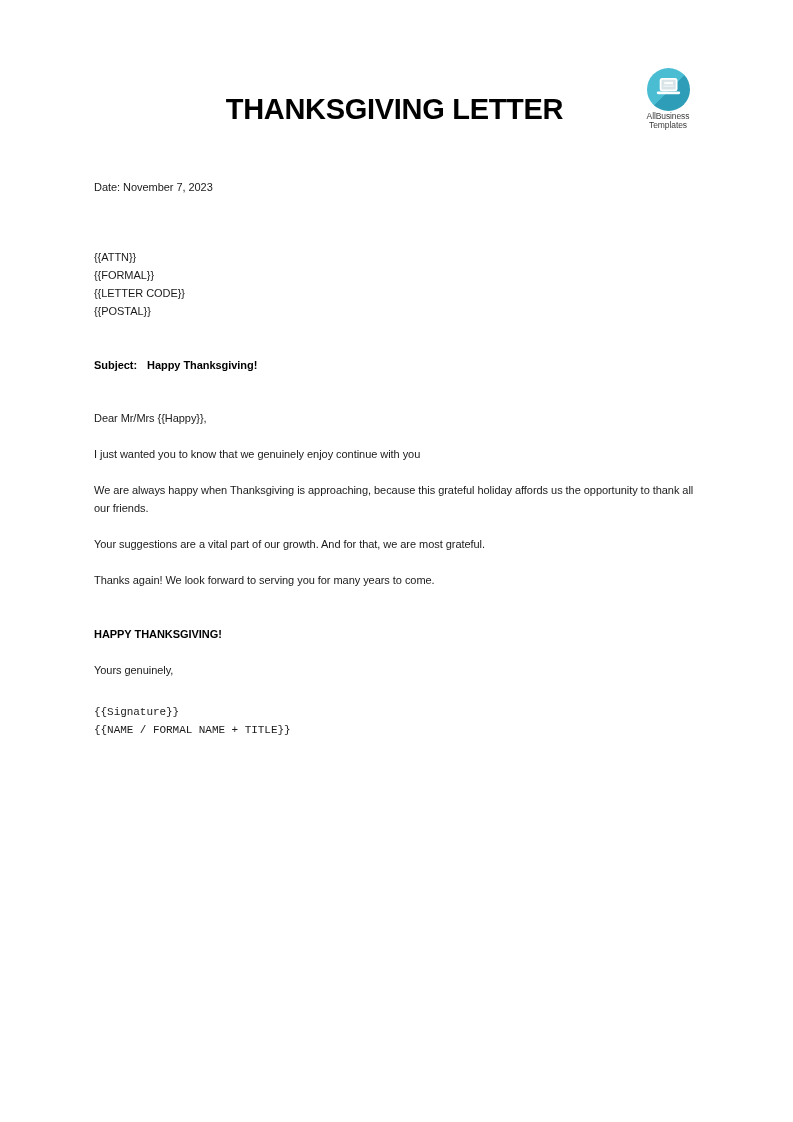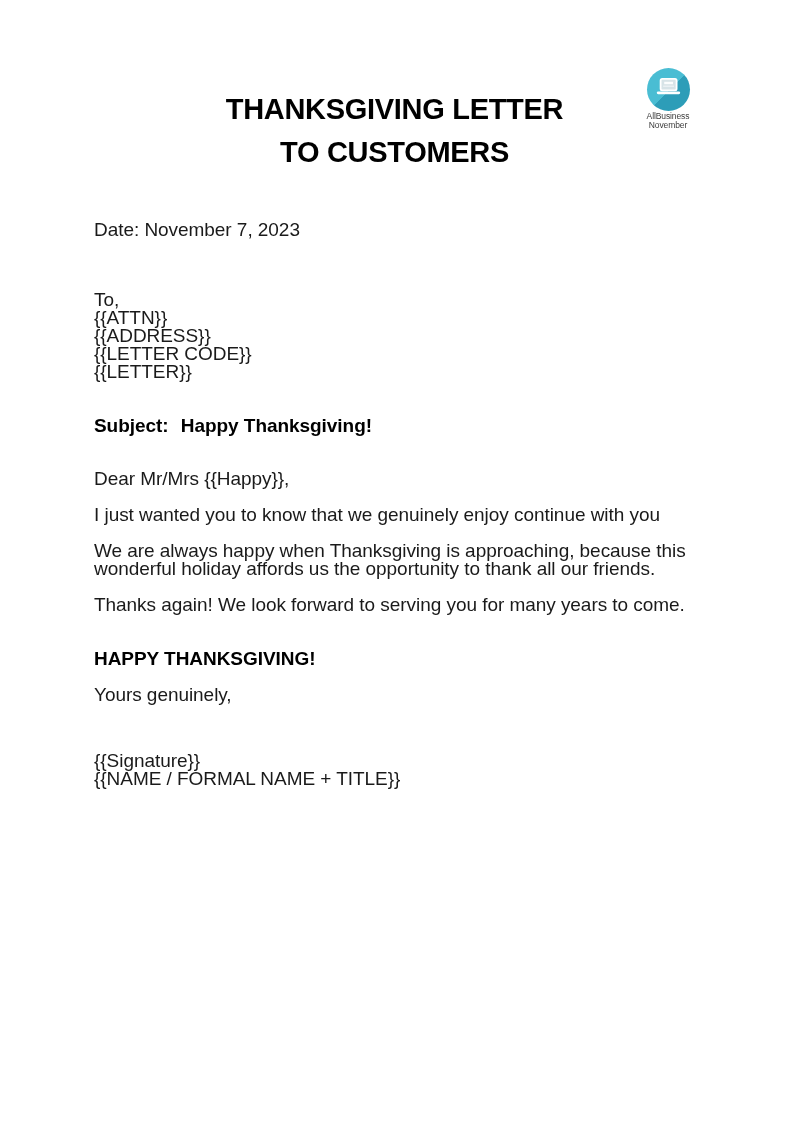--- a/index.html
+++ b/index.html
@@ -58,81 +58,80 @@
     margin-top: 1px;
     font-size: 8.5px;
     line-height: 8.8px;
     color: #3c3c3c;
     letter-spacing: -0.1px;
   }
   .logo-text span { display: block; }
   
   .letter p {
     margin: 0;
-    font-size: 19px;
+    font-size: 11px;
     line-height: 18px;
     letter-spacing: -0.05px;
   }
   .date-line   { margin-top: 47px !important; }
   .recipient   { margin-top: 52px; }
   .subject     { margin-top: 36px !important; }
   .subject-text { padding-left: 7px; }
   .salutation  { margin-top: 35px !important; }
   .para        { margin-top: 18px !important; }
   .closing-headline { margin-top: 36px !important; font-weight: bold; color: #000; }
   .valediction { margin-top: 18px !important; }
-  .signature   { margin-top: 48px; }
+  .signature   { margin-top: 24px; font-family: Liberation Mono, monospace; }
   .b { font-weight: bold; color: #000; }
 </style>
 </head>
 <body>
 
 <div class="page">
 
   <h1 class="title-block">
     <span class="title-line">THANKSGIVING LETTER</span>
-    <span class="title-line">TO CUSTOMERS</span>
   </h1>
 
   <div class="logo">
     <div class="logo-circle">
       <svg width="43" height="43" viewBox="0 0 43 43" aria-hidden="true">
         <rect x="13.6" y="10.8" width="16" height="11.6" rx="1.6" fill="#d7e3e7" stroke="#ffffff" stroke-width="1.8"></rect>
         <rect x="17.2" y="13.8" width="8.8" height="2.4" fill="#ffffff" opacity="0.9"></rect>
         <rect x="16.2" y="17.6" width="10.8" height="1.2" fill="#ffffff" opacity="0.6"></rect>
         <rect x="9.8" y="23.4" width="23.4" height="2.8" rx="1.4" fill="#ffffff"></rect>
       </svg>
     </div>
     <div class="logo-text">
       <span>AllBusiness</span>
-      <span>November</span>
+      <span>Templates</span>
     </div>
   </div>
 
   <div class="letter">
 
     <p class="date-line">Date: November 7, 2023</p>
 
     <div class="recipient">
-      <p>To,</p>
       <p>{{ATTN}}</p>
-      <p>{{ADDRESS}}</p>
+      <p>{{FORMAL}}</p>
       <p>{{LETTER CODE}}</p>
-      <p>{{LETTER}}</p>
+      <p>{{POSTAL}}</p>
     </div>
 
     <p class="subject">
       <span class="b">Subject:</span>
       <span class="b subject-text">Happy Thanksgiving!</span>
     </p>
 
     <p class="salutation">Dear Mr/Mrs {{Happy}},</p>
 
     <p class="para">I just wanted you to know that we genuinely enjoy continue with you</p>
-    <p class="para">We are always happy when Thanksgiving is approaching, because this wonderful holiday affords us the opportunity to thank all our friends.</p>
+    <p class="para">We are always happy when Thanksgiving is approaching, because this grateful holiday affords us the opportunity to thank all our friends.</p>
+    <p class="para">Your suggestions are a vital part of our growth. And for that, we are most grateful.</p>
     <p class="para">Thanks again! We look forward to serving you for many years to come.</p>
 
     <p class="closing-headline">HAPPY THANKSGIVING!</p>
 
     <p class="valediction">Yours genuinely,</p>
 
     <div class="signature">
       <p>{{Signature}}</p>
       <p>{{NAME / FORMAL NAME + TITLE}}</p>
     </div>

